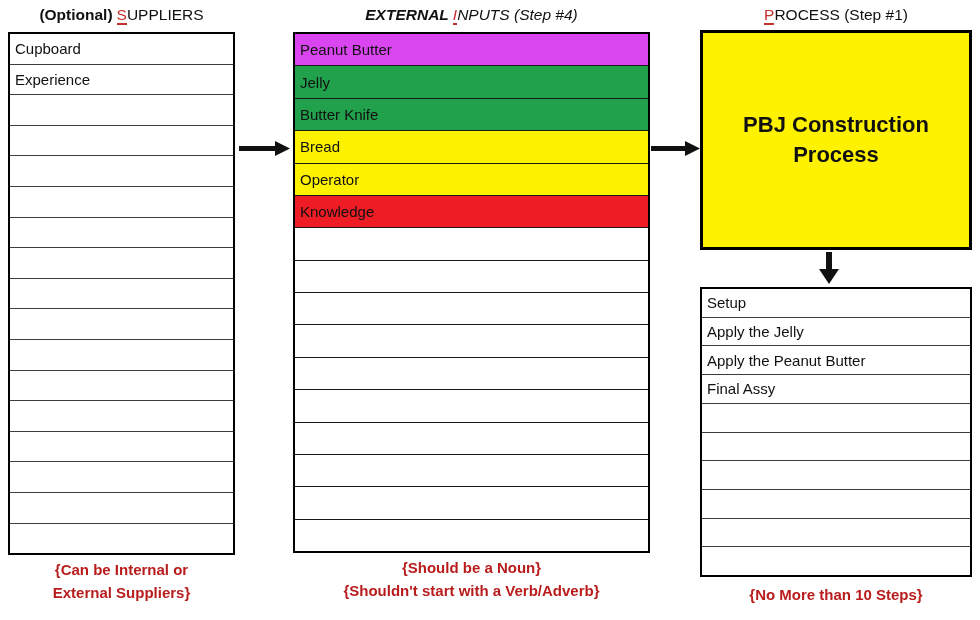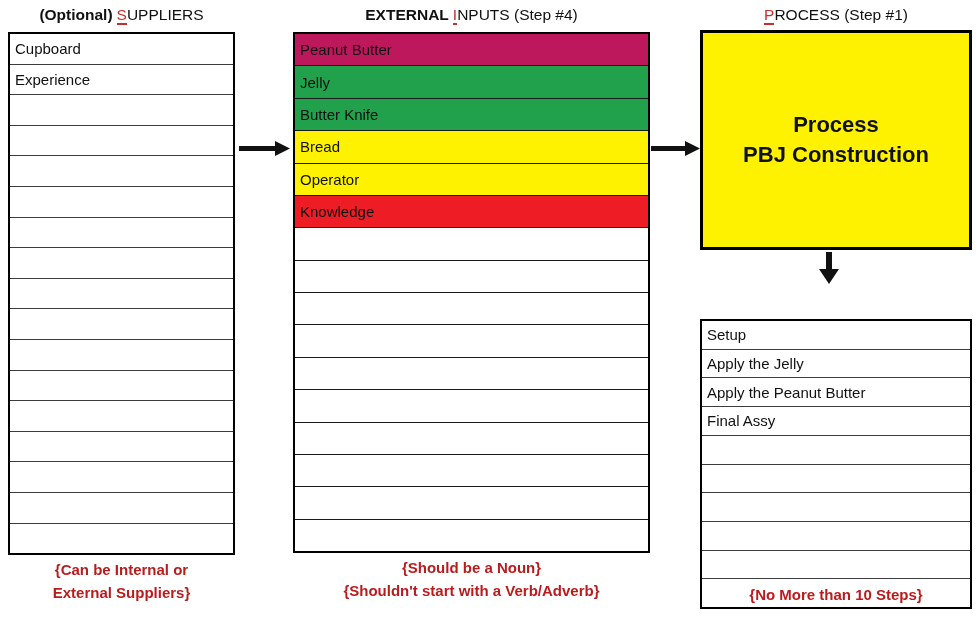--- a/index.html
+++ b/index.html
@@ -87,21 +87,21 @@
   .arrow-svg { display: block; }
 </style>
 </head>
 <body>
 
 <div class="stage">
 
   <div class="abs col-header" style="left:8px; top:6px; width:227px;">
     <span class="hdr-bold">(Optional)</span><span class="hdr-initial">S</span><span>UPPLIERS</span>
   </div>
-  <div class="abs col-header" style="left:293px; top:6px; width:357px;">
+  <div class="abs col-header" style="left:293px; top:6px; width:357px;font-style:italic;">
     <span class="hdr-bold">EXTERNAL</span><span class="hdr-initial">I</span><span>NPUTS (Step #4)</span>
   </div>
   <div class="abs col-header" style="left:700px; top:6px; width:272px;">
     <span class="hdr-initial">P</span><span>ROCESS (Step #1)</span>
   </div>
 
   <div class="abs grid-table" style="left:8px; top:32px; width:227px; height:523px;">
     <div class="row">Cupboard</div>
     <div class="row">Experience</div>
     <div class="row"></div>
@@ -122,21 +122,21 @@
   </div>
 
   <div class="abs" style="left:238px; top:140px;">
     <svg class="arrow-svg" width="52" height="17" viewBox="0 0 52 17">
       <line x1="1" y1="8.5" x2="38" y2="8.5" stroke="#111" stroke-width="5"></line>
       <polygon points="37,1 52,8.5 37,16" fill="#111"></polygon>
     </svg>
   </div>
 
   <div class="abs grid-table inputs-table" style="left:293px; top:32px; width:357px; height:521px;">
-    <div class="row" style="background-color: #be185d; text-align: right;">Peanut Butter</div>
+    <div class="row" style="background-color: #d946ef; text-align: right;">Peanut Butter</div>
     <div class="row" style="background-color: rgb(34, 161, 76);">Jelly</div>
     <div class="row" style="background-color: rgb(34, 161, 76);">Butter Knife</div>
     <div class="row" style="background-color: rgb(255, 242, 0);">Bread</div>
     <div class="row" style="background-color: rgb(255, 242, 0);">Operator</div>
     <div class="row" style="background-color: rgb(238, 28, 37);">Knowledge</div>
     <div class="row" style="background-color: rgb(255, 255, 255);"></div>
     <div class="row" style="background-color: rgb(255, 255, 255);"></div>
     <div class="row" style="background-color: rgb(255, 255, 255);"></div>
     <div class="row" style="background-color: rgb(255, 255, 255);"></div>
     <div class="row" style="background-color: rgb(255, 255, 255);"></div>
@@ -148,32 +148,32 @@
   </div>
 
   <div class="abs" style="left:650px; top:140px;">
     <svg class="arrow-svg" width="50" height="17" viewBox="0 0 50 17">
       <line x1="1" y1="8.5" x2="36" y2="8.5" stroke="#111" stroke-width="5"></line>
       <polygon points="35,1 50,8.5 35,16" fill="#111"></polygon>
     </svg>
   </div>
 
   <div class="abs pbj-box" style="left:700px; top:30px; width:272px; height:220px;">
+    <div class="line">PBJ Construction</div>
     <div class="line">Process</div>
-    <div class="line">PBJ Construction</div>
   </div>
 
   <div class="abs" style="left:817px; top:252px;">
     <svg class="arrow-svg" width="24" height="32" viewBox="0 0 24 32">
       <line x1="12" y1="0" x2="12" y2="19" stroke="#111" stroke-width="6"></line>
       <polygon points="2,17 22,17 12,32" fill="#111"></polygon>
     </svg>
   </div>
 
-  <div class="abs grid-table" style="left:700px; top:287px; width:272px; height:290px;margin-top:32px;">
+  <div class="abs grid-table" style="left:700px; top:287px; width:272px; height:290px;">
     <div class="row">Setup</div>
     <div class="row">Apply the Jelly</div>
     <div class="row">Apply the Peanut Butter</div>
     <div class="row">Final Assy</div>
     <div class="row"></div>
     <div class="row"></div>
     <div class="row"></div>
     <div class="row"></div>
     <div class="row"></div>
     <div class="row"></div>

